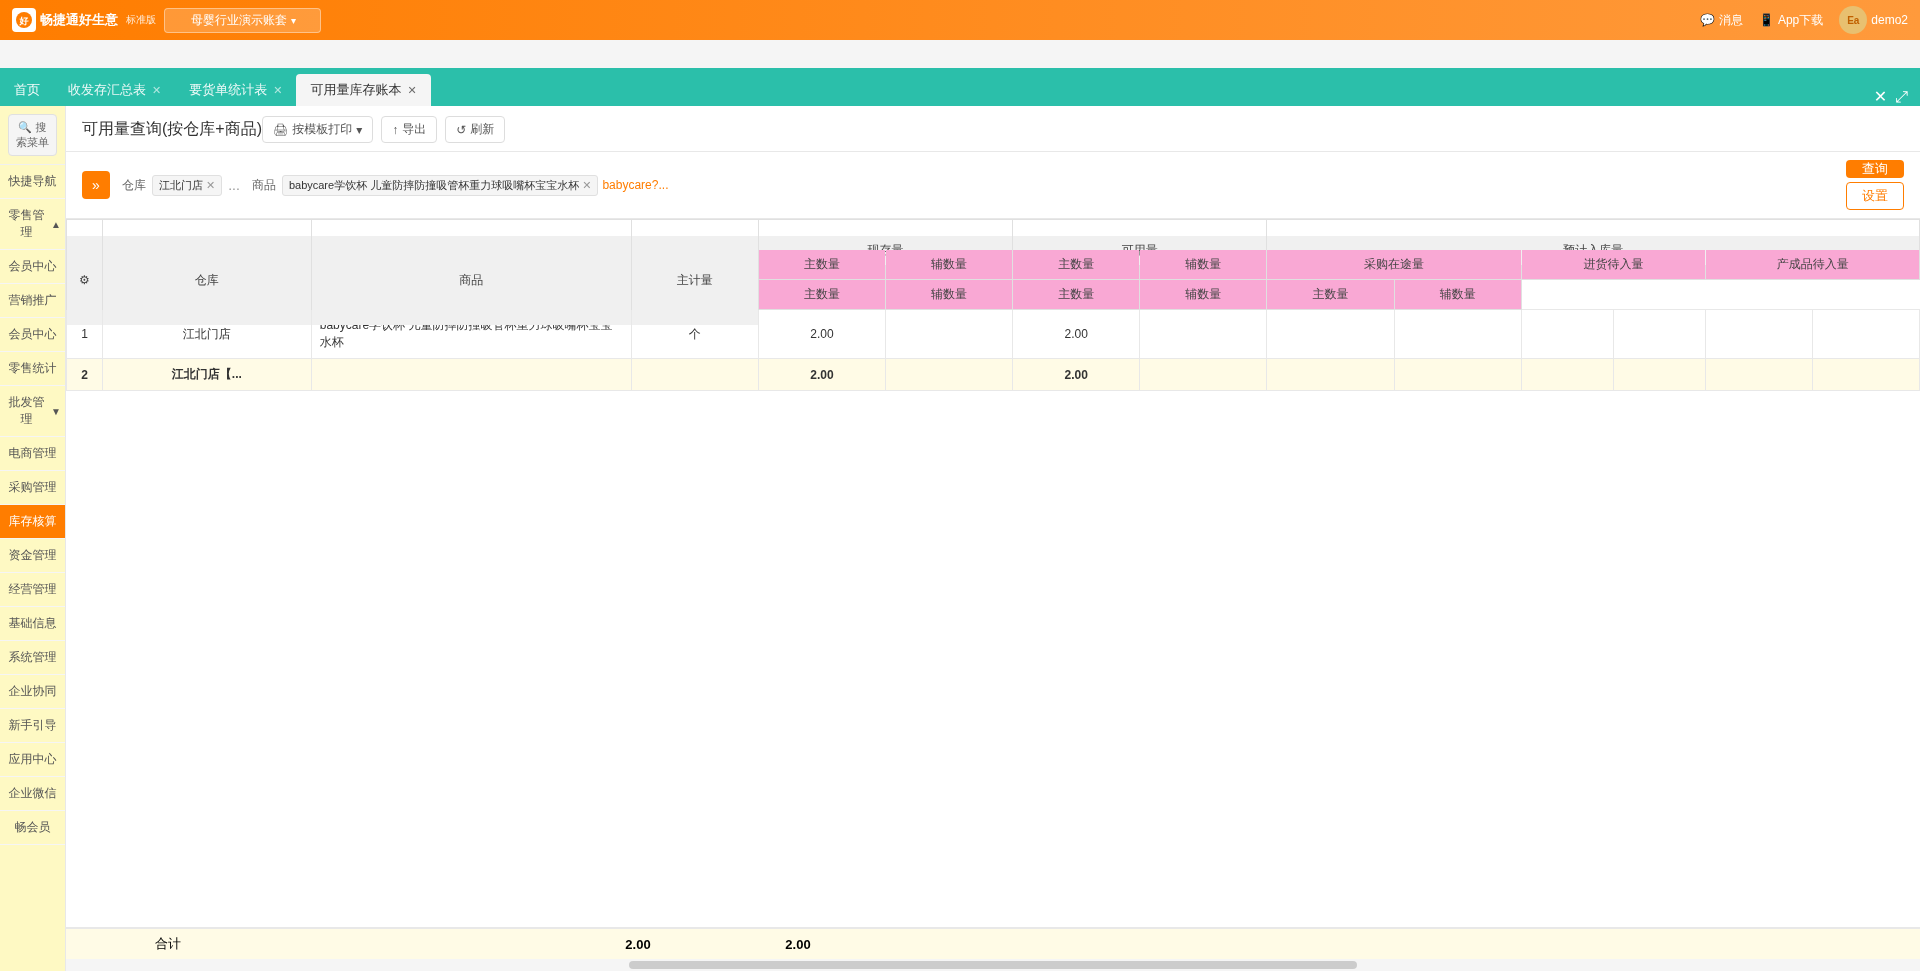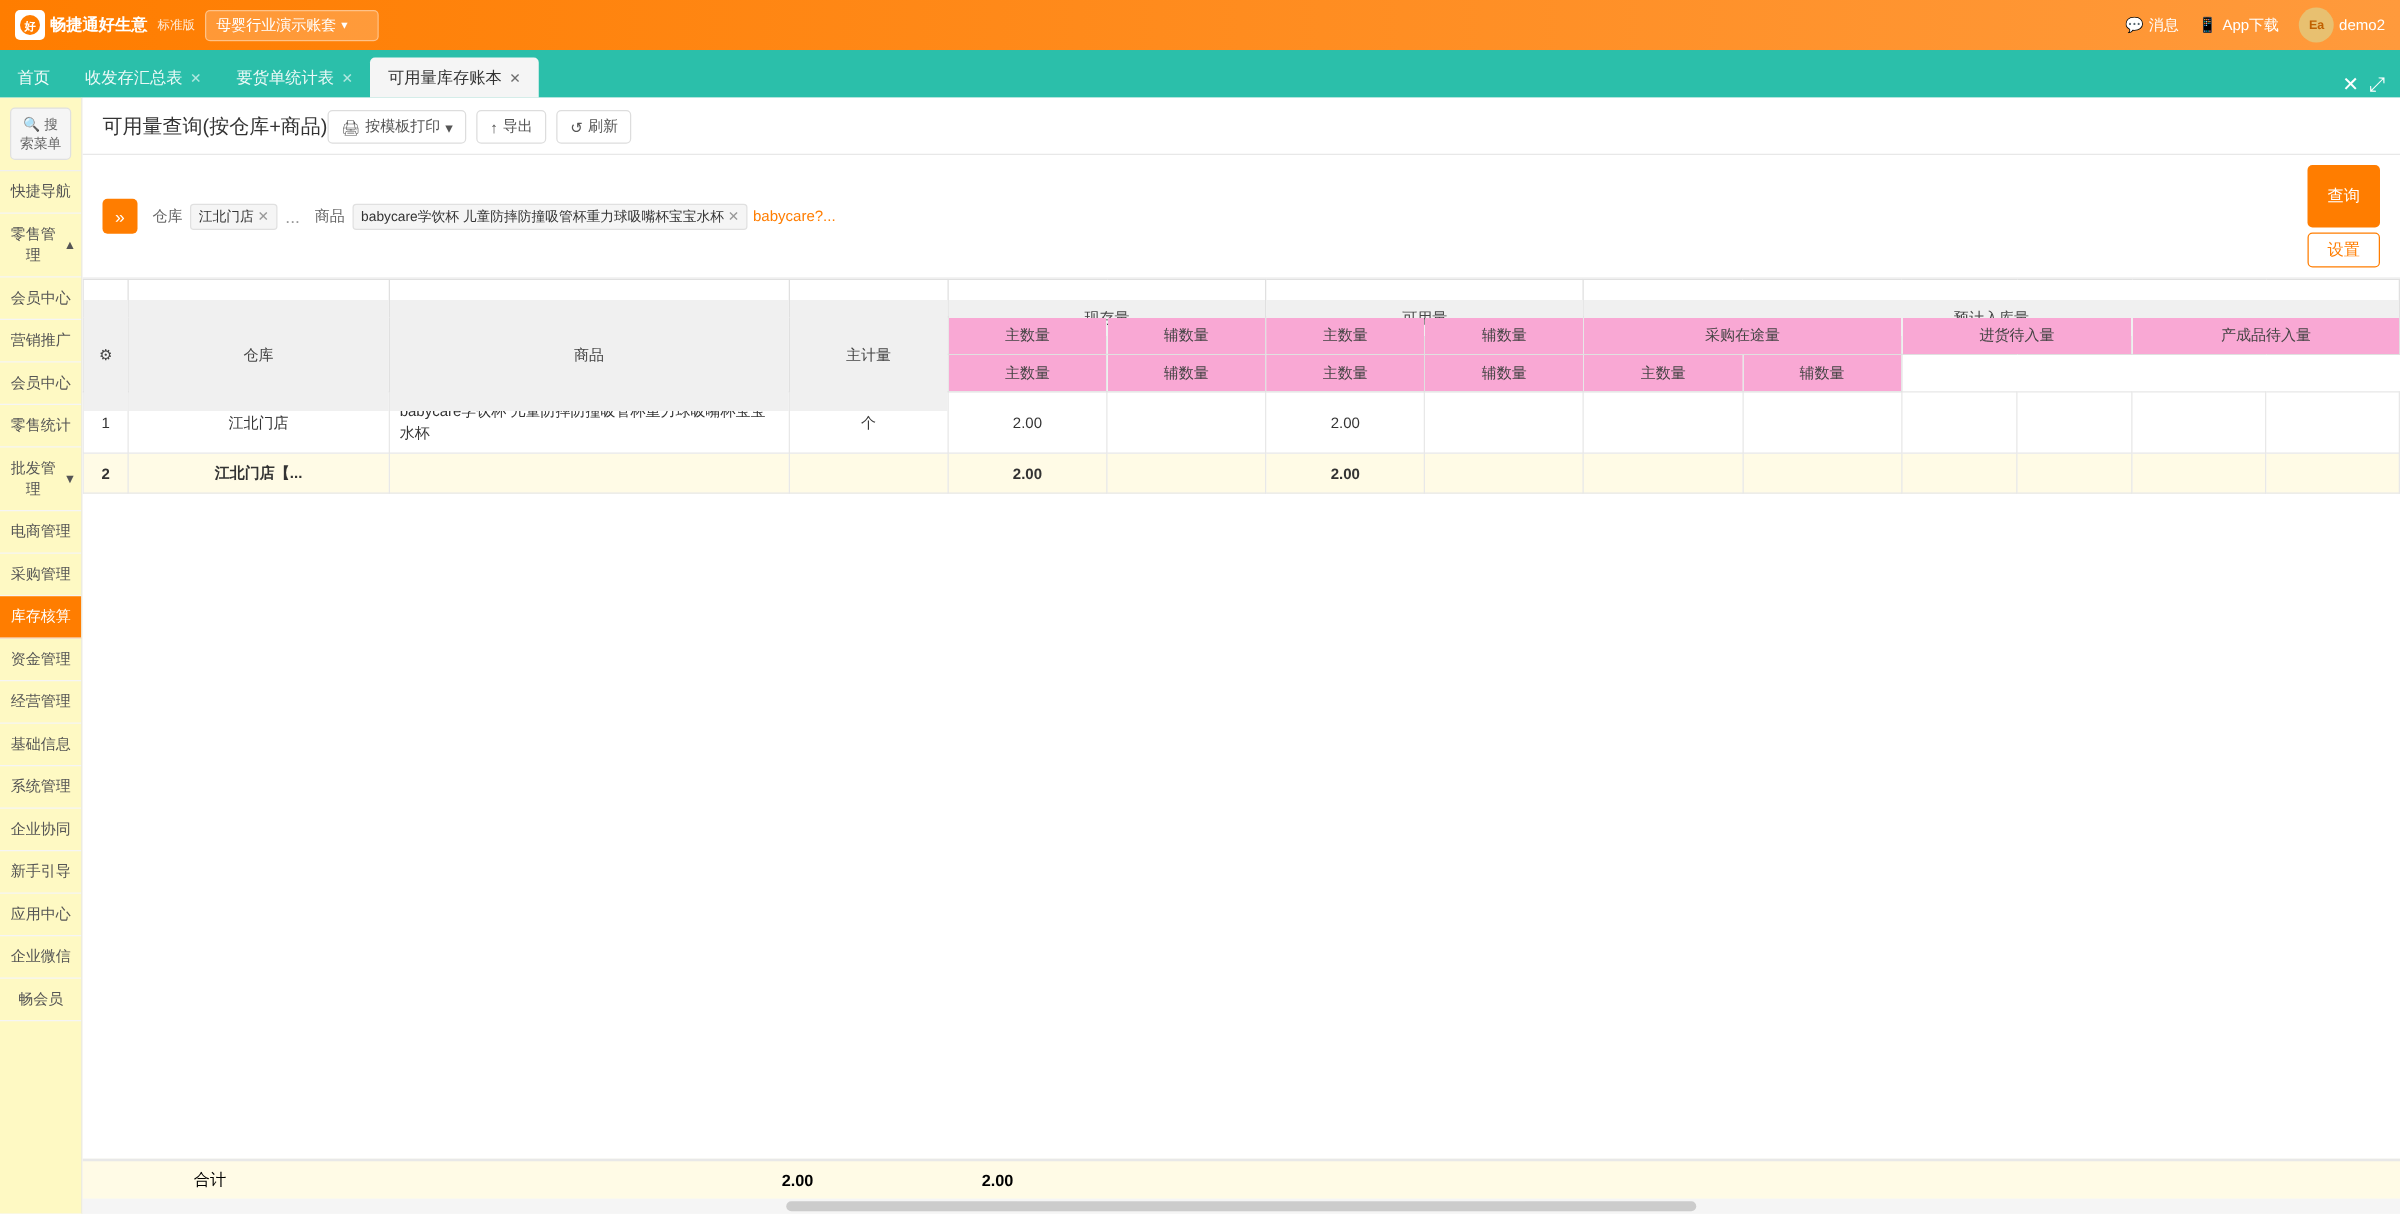--- a/index.html
+++ b/index.html
@@ -18,38 +18,39 @@
     .top-bar-left { display: flex; align-items: center; gap: 8px; }
     .brand-logo { color: white; font-size: 13px; font-weight: bold; display: flex; align-items: center; gap: 4px; }
     .brand-logo .logo-icon { width: 24px; height: 24px; background: white; border-radius: 4px; display: flex; align-items: center; justify-content: center; }
     .brand-logo .logo-icon svg { width: 18px; height: 18px; }
     .brand-tag { color: rgba(255,255,255,0.85); font-size: 10px; }
     .store-selector {
       background: rgba(255,255,255,0.2);
       border: 1px solid rgba(255,255,255,0.4);
       border-radius: 4px;
       color: white;
-      padding: 3px 24px 3px 8px;
+      padding: 3px 24px 3px 26px;
       font-size: 12px;
       position: relative;
       cursor: pointer;
       display: flex; align-items: center; gap: 4px;
     }
     .top-bar-right { display: flex; align-items: center; gap: 16px; color: white; font-size: 12px; }
     .top-bar-right .action-item { display: flex; align-items: center; gap: 4px; cursor: pointer; }
     .avatar { width: 28px; height: 28px; border-radius: 50%; background: #e8c070; display: flex; align-items: center; justify-content: center; font-size: 10px; color: #c06000; font-weight: bold; overflow: hidden; }
 
     
     .tab-bar {
       height: 38px;
       background: #2bbfaa;
       display: flex;
       align-items: flex-end;
       padding: 0 0 0 0;
       flex-shrink: 0;
+      margin-top: 28px;
     }
     .tab {
       height: 32px;
       padding: 0 14px;
       display: flex;
       align-items: center;
       gap: 6px;
       font-size: 13px;
       cursor: pointer;
       border-radius: 4px 4px 0 0;
@@ -188,21 +189,21 @@
     }
     .filter-tag .x { cursor: pointer; color: #999; }
     .filter-more { color: #ff7d00; font-size: 12px; cursor: pointer; }
     .filter-dotdot { color: #999; font-size: 14px; cursor: pointer; }
     .filter-actions { margin-left: auto; display: flex; flex-direction: column; gap: 4px; }
     .btn-query {
       background: #ff7d00;
       color: white;
       border: none;
       border-radius: 4px;
-      padding: 16px 16px;
+      padding: 0 16px;
       font-size: 13px;
       cursor: pointer;
     }
     .btn-settings {
       background: white;
       color: #ff7d00;
       border: 1px solid #ff7d00;
       border-radius: 4px;
       padding: 4px 12px;
       font-size: 13px;

